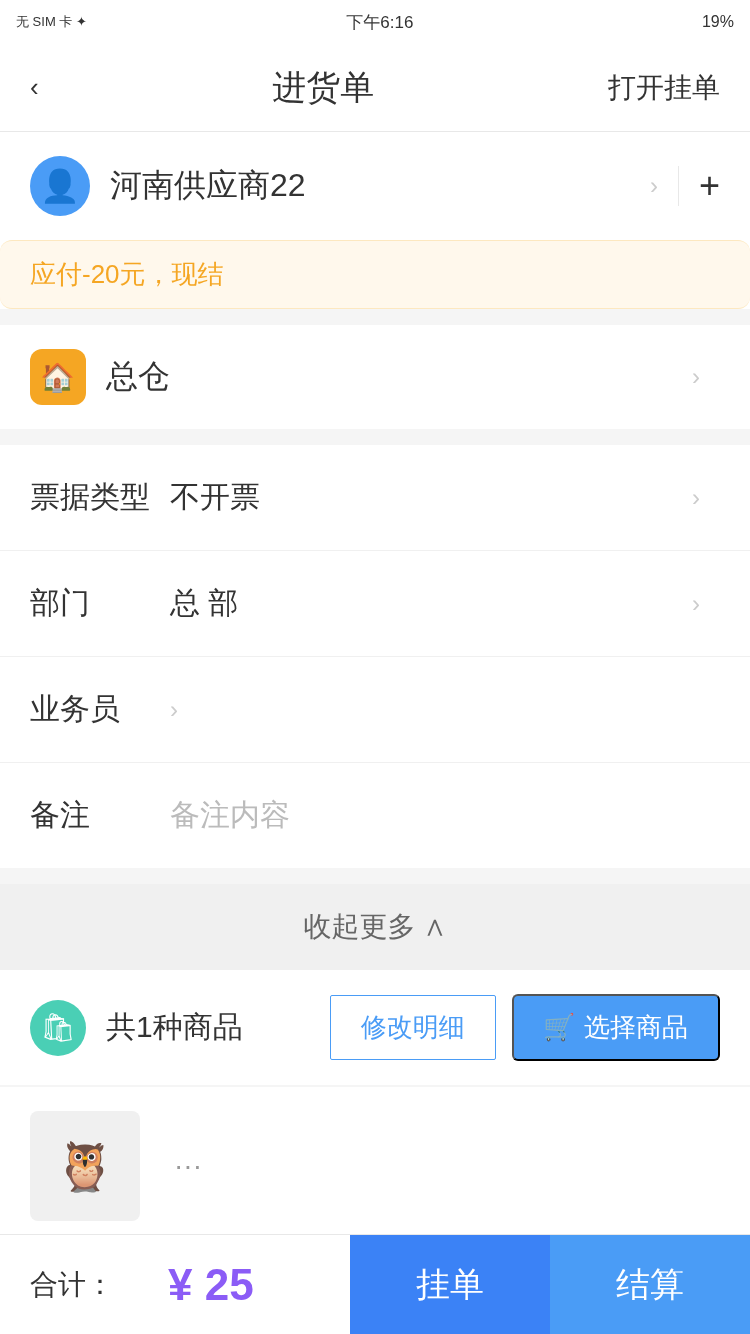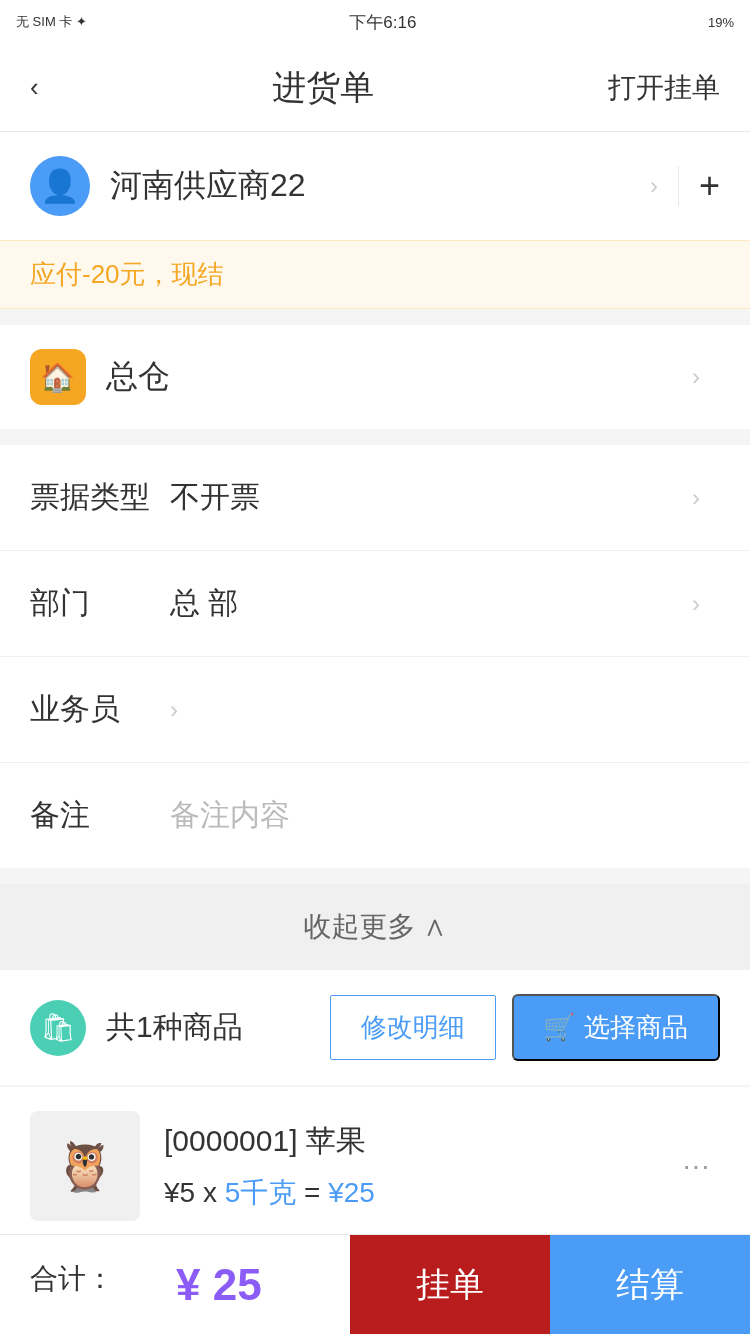--- a/index.html
+++ b/index.html
@@ -19,21 +19,21 @@
       background: #fff;
       display: flex;
       align-items: center;
       justify-content: space-between;
       padding: 0 16px;
       font-size: 14px;
       color: #333;
     }
     .status-left { font-size: 13px; }
     .status-center { font-size: 17px; font-weight: 500; }
-    .status-right { display: flex; align-items: center; gap: 4px; font-size: 13px; margin-left: 29px; }
+    .status-right { display: flex; align-items: center; gap: 4px; font-size: 16px; margin-left: 29px; }
 
     
     .nav-bar {
       height: 88px;
       background: #fff;
       display: flex;
       align-items: center;
       justify-content: space-between;
       padding: 0 30px;
       border-bottom: 1px solid #e8e8e8;
@@ -110,20 +110,21 @@
     }
 
     
     .notice-bar {
       background: #fff8ec;
       padding: 16px 30px;
       font-size: 26px;
       color: #f5a623;
       border-top: 1px solid #fde8c0;
       border-bottom: 1px solid #fde8c0;
+      border-radius: 12px;
     }
 
     
     .warehouse-row {
       display: flex;
       align-items: center;
       padding: 24px 30px;
       background: #fff;
       margin-bottom: 16px;
     }
@@ -295,42 +296,42 @@
       border-top: 1px solid #e8e8e8;
     }
     .footer-total {
       flex: 1;
       padding: 0 30px;
     }
     .footer-total-main {
       font-size: 28px;
       color: #333;
       display: flex;
-      align-items: flex-start;
-      gap: 16px;
+      align-items: center;
+      gap: 8px;
     }
     .footer-total-label {
       font-size: 28px;
       color: #333;
     }
     .footer-total-amount {
       font-size: 44px;
       font-weight: 600;
       color: #8b5cf6;
       margin-left: 46px;
     }
     .footer-total-sub {
       font-size: 22px;
       color: #999;
       margin-top: 2px;
     }
     .footer-btn-hold {
       width: 200px;
       height: 100px;
-      background: #b91c1c;
+      background: #3b82f6;
       display: flex;
       align-items: center;
       justify-content: center;
       font-size: 34px;
       color: #fff;
       cursor: pointer;
     }
     .footer-btn-settle {
       width: 200px;
       height: 100px;
@@ -416,33 +417,20 @@
     <button class="btn-select">
       <span>🛒</span>
       <span>选择商品</span>
     </button>
   </div>
 
   <div class="product-item">
     <div class="product-thumb">
       <span class="product-thumb-icon">🦉</span>
     </div>
-    <div class="product-info">
-      <div class="product-name">
-        <span>[0000001]</span>
-        <span>苹果</span>
-      </div>
-      <div class="product-price">
-        <span>¥5</span>
-        <span> x </span>
-        <span class="highlight">5千克</span>
-        <span> = </span>
-        <span class="highlight">¥25</span>
-      </div>
-    </div>
     <span class="product-more">···</span>
   </div>
 
   <div class="footer-placeholder"></div>
 </div>
 
 <div class="footer">
   <div class="footer-total">
     <div class="footer-total-main">
       <span class="footer-total-label">合计：</span>

